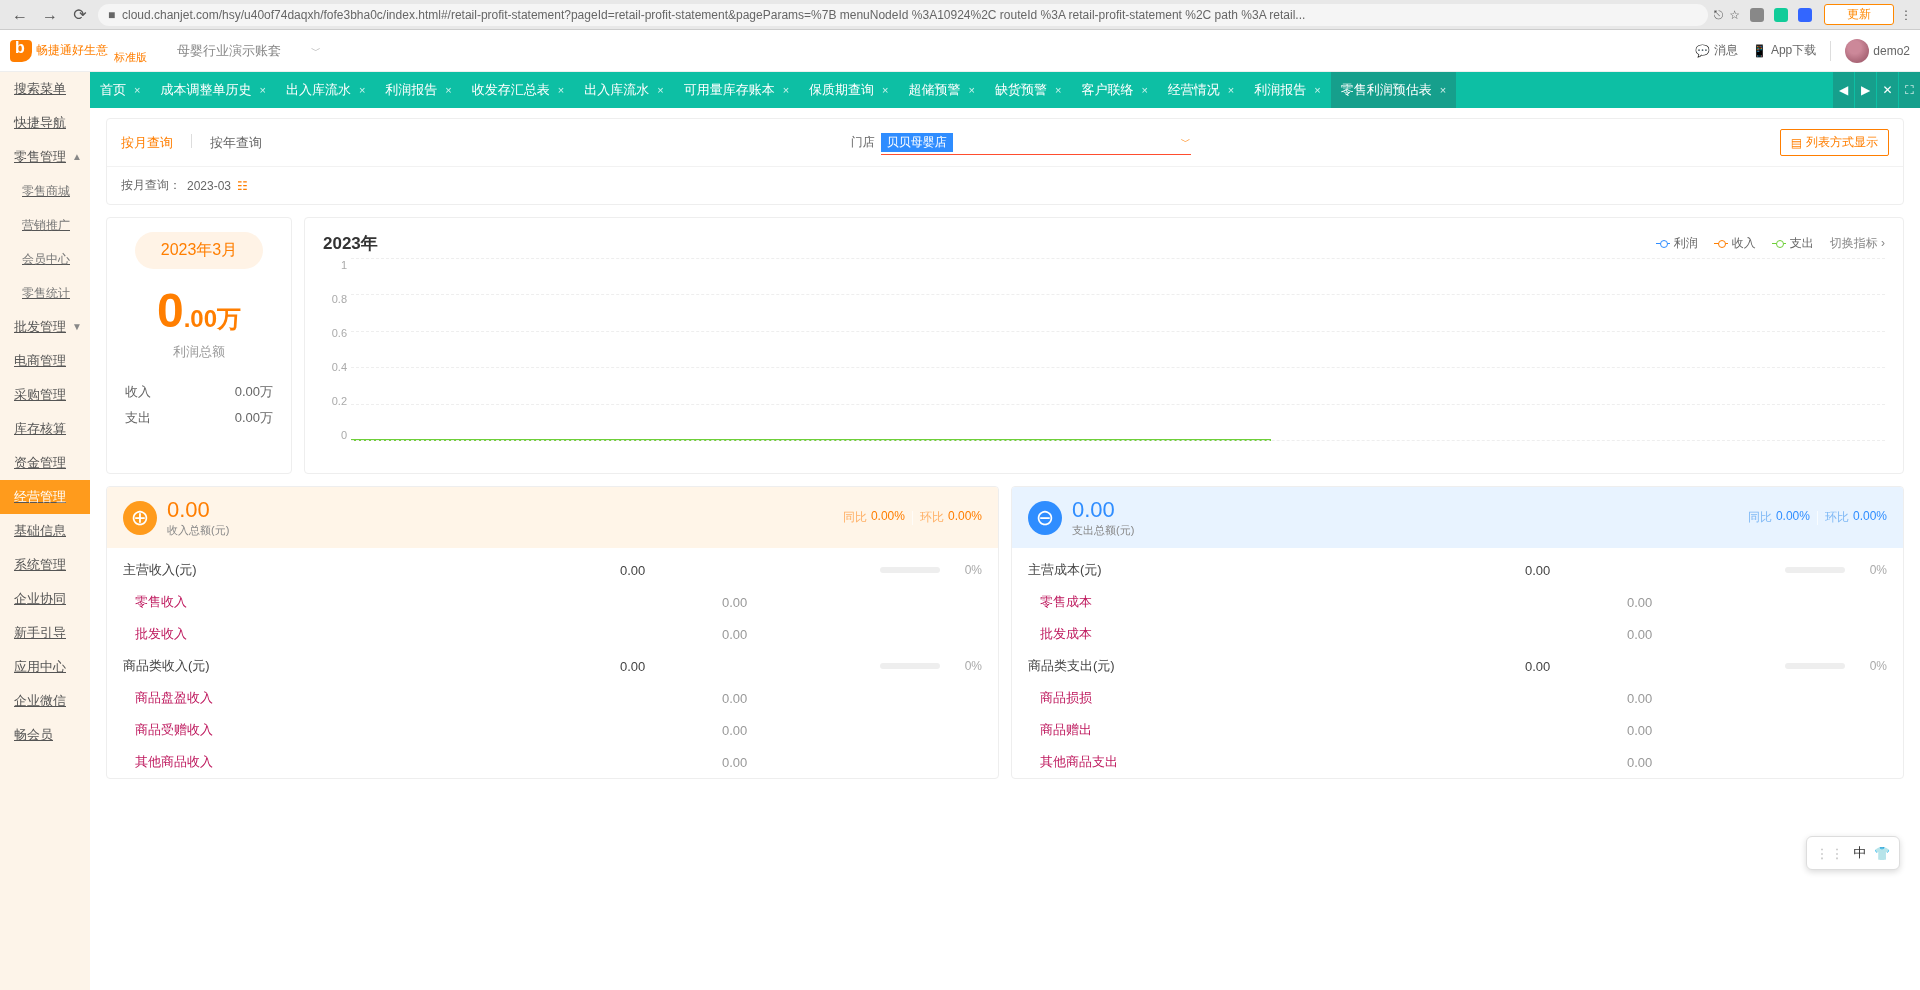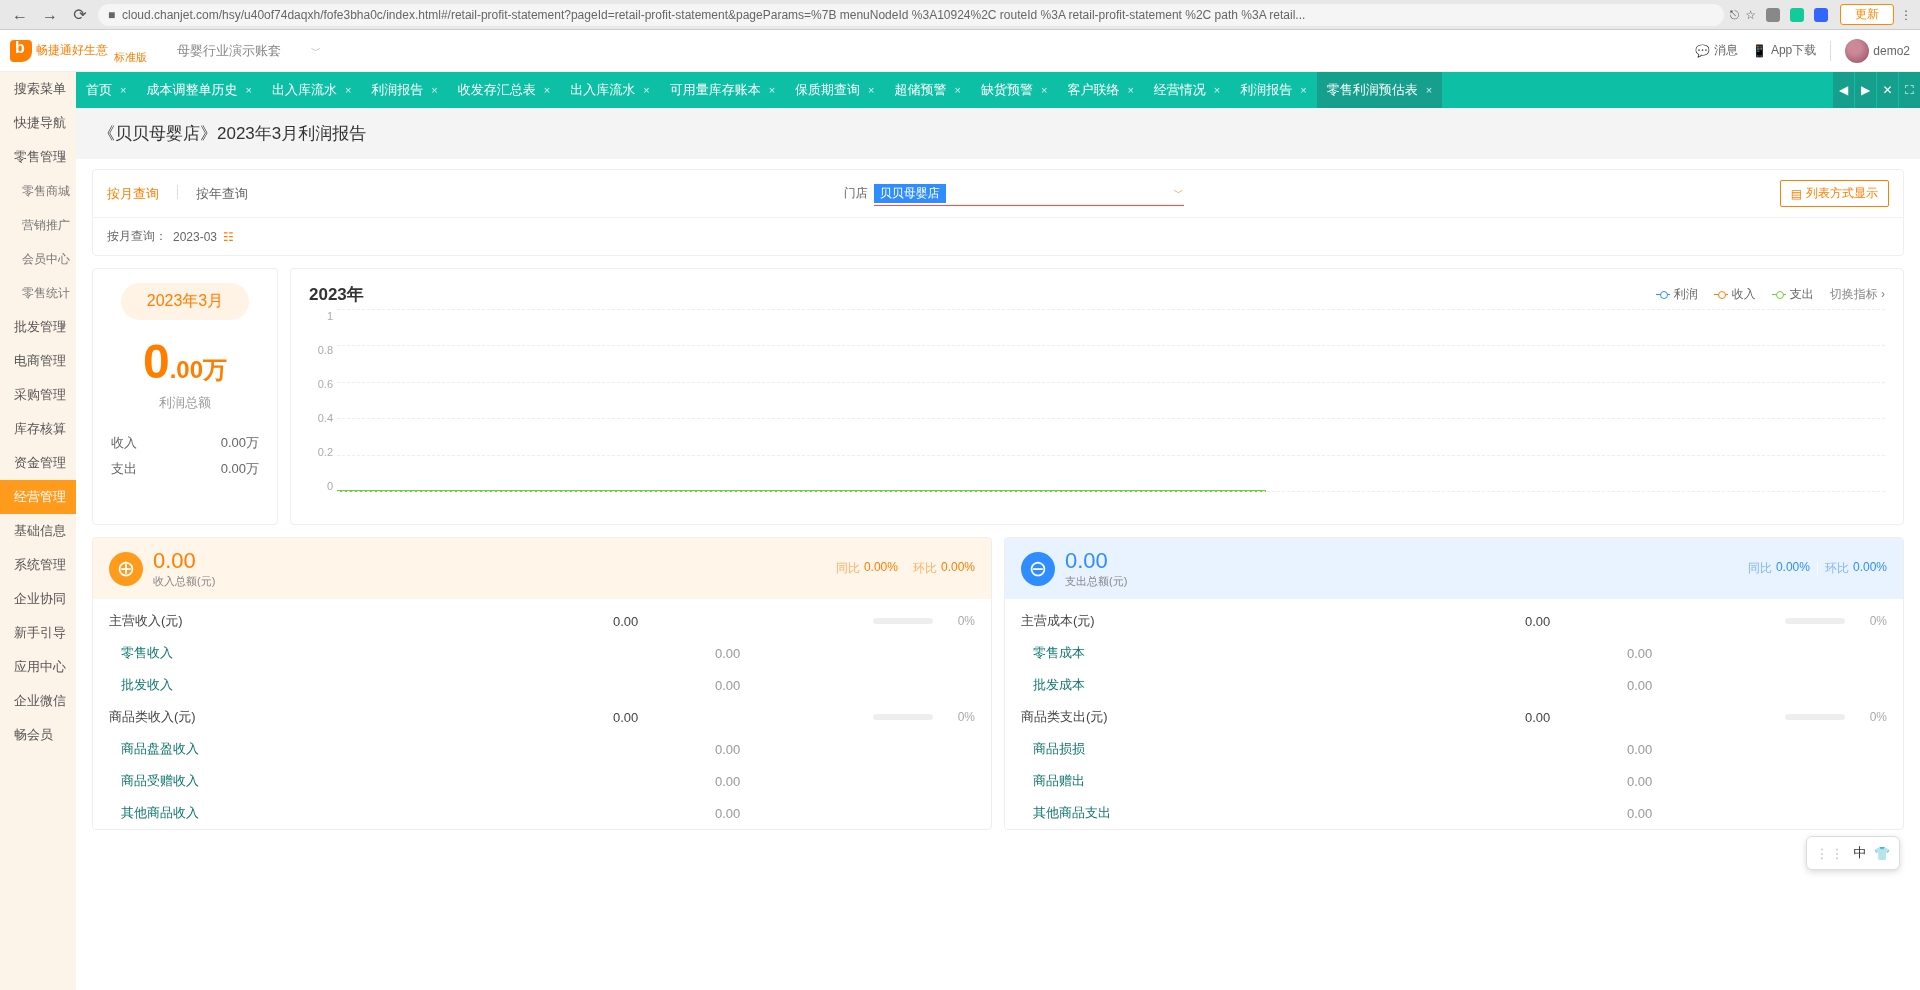--- a/index.html
+++ b/index.html
@@ -4,42 +4,42 @@
 <style>
 * { margin:0; padding:0; box-sizing:border-box; font-family:"Microsoft YaHei","PingFang SC",Arial,sans-serif; }
 body { background:#fff; font-size:13px; color:#333; overflow:hidden; }
 
 
 .chrome { height:30px; background:#e8e8e8; display:flex; align-items:center; padding:0 8px; gap:6px; font-size:12px; color:#555; border-bottom:1px solid #ccc; }
 .chrome .nav-icn { width:24px; text-align:center; font-size:16px; cursor:pointer; }
 .chrome .url { flex:1; background:#f5f5f5; border-radius:12px; height:22px; line-height:22px; padding:0 10px; overflow:hidden; white-space:nowrap; color:#666; }
 .chrome .lock { display:inline-block; width:10px; margin-right:4px; }
 .chrome .ext { width:14px; height:14px; background:#888; border-radius:3px; margin-left:4px; }
-.chrome .upd { background:#fff; border:1px solid #f80; color:#f80; border-radius:3px; padding:1px 14px; margin-left:6px; }
+.chrome .upd { background:#fff; border:1px solid #f80; color:#f80; border-radius:3px; padding:1px 22px; margin-left:6px; }
 
 
 .header { height:42px; display:flex; align-items:center; border-bottom:1px solid #eee; padding:0 10px; }
 .logo { display:flex; align-items:center; gap:4px; }
 .logo-mark { width:22px; height:22px; background:#ff7e00; border-radius:4px 4px 10px 4px; position:relative; }
 .logo-mark::after { content:"b"; color:#fff; font-weight:bold; font-size:16px; position:absolute; left:5px; top:-1px; }
 .logo-txt { font-size:12px; color:#ff7e00; }
 .logo-sub { font-size:11px; color:#ff7e00; margin-left:2px; margin-top:14px; }
 .org-sel { margin-left:30px; color:#888; font-size:13px; display:flex; align-items:center; gap:30px; }
 .org-sel .caret { color:#aaa; font-size:10px; }
 .spacer { flex:1; }
 .hdr-act { display:flex; align-items:center; gap:14px; margin-left:10px; color:#666; font-size:12px; }
 .hdr-act .itm { display:flex; align-items:center; gap:4px; cursor:pointer; }
 .avatar { width:24px; height:24px; border-radius:50%; background:radial-gradient(circle at 40% 35%, #c89 30%, #a67 70%); }
 .sep-v { width:1px; height:20px; background:#ddd; }
 
 
 .layout { display:flex; height:calc(100vh - 72px); }
 
 
-.sidebar { width:76px; background:#fdf4e9; overflow-y:auto; font-size:13px; color:#555; }
+.sidebar { width:90px; background:#fdf4e9; overflow-y:auto; font-size:13px; color:#555;text-decoration:underline; }
 .sidebar ul { list-style:none; }
 .sidebar li { height:34px; line-height:34px; padding-left:14px; cursor:pointer; position:relative; white-space:nowrap; }
 .sidebar li.active { background:#ff9b1c; color:#fff; }
 .sidebar li.sub { padding-left:22px; color:#777; font-size:12px; }
 .sidebar li .exp { position:absolute; right:8px; font-size:10px; color:#888; }
 
 
 .main { flex:1; display:flex; flex-direction:column; overflow:hidden; }
 .tabbar { height:36px; background:#0dbfa4; display:flex; align-items:stretch; color:#fff; font-size:13px; }
 .tabbar .tab { display:flex; align-items:center; padding:0 10px; gap:8px; cursor:pointer; white-space:nowrap;justify-content:flex-end; }
@@ -111,21 +111,21 @@
 .pan.exp .pan-amt { color:#2f8dff; }
 .pan-sub { font-size:11px; color:#888; }
 .cmp { margin-left:auto; display:flex; gap:7px; font-size:12px; align-items:center; }
 .cmp .c { display:flex; gap:4px; }
 .pan.inc .cmp { color:#ff7e00; } .pan.inc .cmp .lbl{color:#ffb066;}
 .pan.exp .cmp { color:#2f8dff; } .pan.exp .cmp .lbl{color:#7fb8f5;}
 .vsep{width:1px;height:14px;background:#fff;opacity:.7;}
 .pan-body { padding:6px 16px 0; }
 .row { display:flex; align-items:center; height:32px; font-size:13px; }
 .row .k { flex:1; color:#444; }
-.row.s .k { color:#0f766e; padding-left:12px; }
+.row.s .k { color:#be185d; padding-left:12px; }
 .row .v { width:260px; color:#444; }
 .row.s .v { color:#999; }
 .row .bar { width:60px; height:6px; background:#eee; border-radius:3px; margin-right:8px; }
 .row .pct { width:34px; font-size:12px; color:#aaa; text-align:right; }
 
 
 .lang-fab { position:fixed; right:20px; bottom:120px; width:94px; height:34px; background:#fff; border:1px solid #ddd; border-radius:6px; box-shadow:0 2px 6px rgba(0,0,0,.15); display:flex; align-items:center; justify-content:center; gap:8px; font-size:13px; z-index:20; }
 .lang-fab .dots{letter-spacing:2px;color:#bbb;}
 .lang-fab .ico{color:#666;}
 
@@ -266,21 +266,20 @@
           </div>
         </div>
       <div class="tools">
         <div class="tool">◀</div>
         <div class="tool">▶</div>
         <div class="tool">✕</div>
         <div class="tool">⛶</div>
       </div>
     </div>
 
-    <div class="pg-title">《贝贝母婴店》2023年3月利润报告</div>
 
     <div style="flex:1;overflow-y:auto;">
 
     <div class="filter">
       <div class="filter-row">
         <div class="query-tabs">
           <span class="on">按月查询</span>
           <span class="qsep"></span>
           <span>按年查询</span>
         </div>

